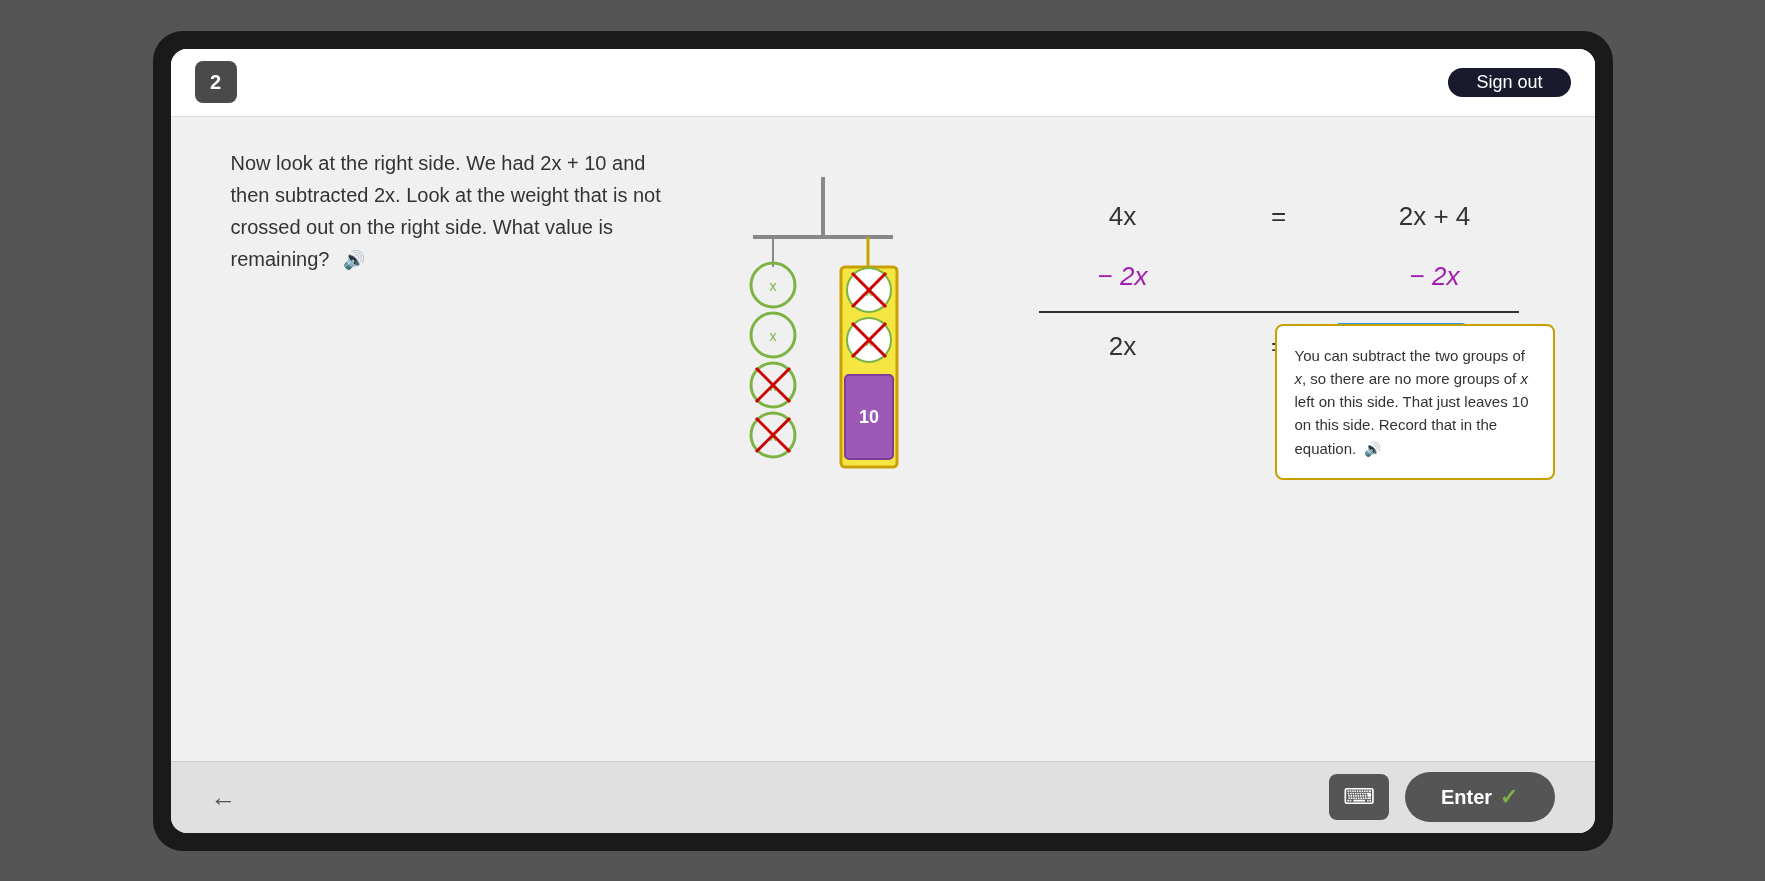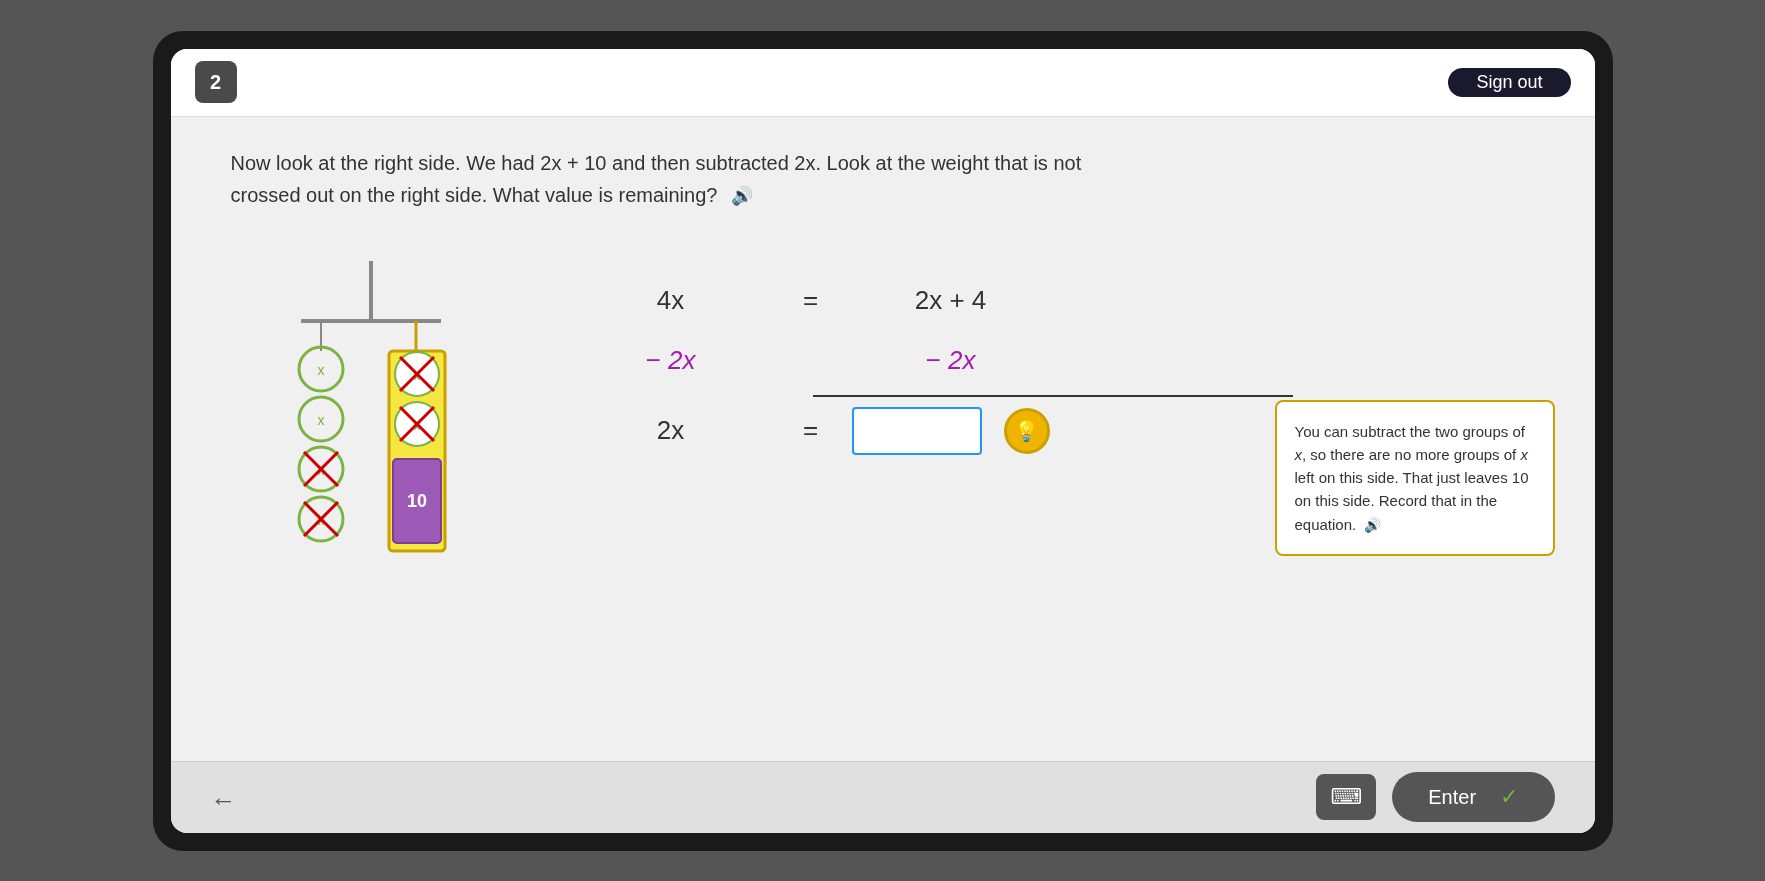--- a/index.html
+++ b/index.html
@@ -94,21 +94,21 @@
       border-radius: 22px;
       padding: 4px 28px;
       font-size: 18px;
       cursor: pointer;
     }
     
     .content {
       flex: 1;
       padding: 30px 60px 20px 60px;
       display: flex;
-      flex-direction: column;
+      flex-direction: row;
       gap: 20px;
       background: #f0f0f0;
     }
     .question-text {
       font-size: 20px;
       color: #333;
       line-height: 1.6;
       max-width: 900px;
     }
     .question-text .speaker {
@@ -143,21 +143,21 @@
       display: flex;
       flex-direction: column;
       gap: 0;
       padding-top: 40px;
       position: relative;
     }
     .eq-row {
       display: flex;
       align-items: center;
       justify-content: flex-start;
-      gap: 0;
+      gap: 16px;
       height: 60px;
     }
     .eq-cell {
       width: 200px;
       text-align: center;
       font-size: 26px;
       color: #333;
     }
     .eq-sign {
       width: 80px;
@@ -192,21 +192,21 @@
       justify-content: center;
       cursor: pointer;
       margin-left: 12px;
       flex-shrink: 0;
       font-size: 20px;
       color: #333;
     }
     
     .tooltip-box {
       position: absolute;
-      top: 169px;
+      top: 177px;
       right: -20px;
       width: 280px;
       background: #fff;
       border: 2px solid #c8a000;
       border-radius: 8px;
       padding: 18px 18px 18px 18px;
       font-size: 15px;
       color: #333;
       line-height: 1.55;
       z-index: 10;
@@ -249,21 +249,22 @@
     .enter-btn {
       background: #555;
       color: #fff;
       border: none;
       border-radius: 28px;
       padding: 12px 36px;
       font-size: 20px;
       cursor: pointer;
       display: flex;
       align-items: center;
-      gap: 24px;
+      gap: 8px;
+      font-weight: bold;
     }
     .enter-btn .check {
       color: #7cb342;
       font-size: 22px;
     }
     .minus-val {
       color: #a21caf;
       font-size: 26px;
       font-style: italic;
     }

